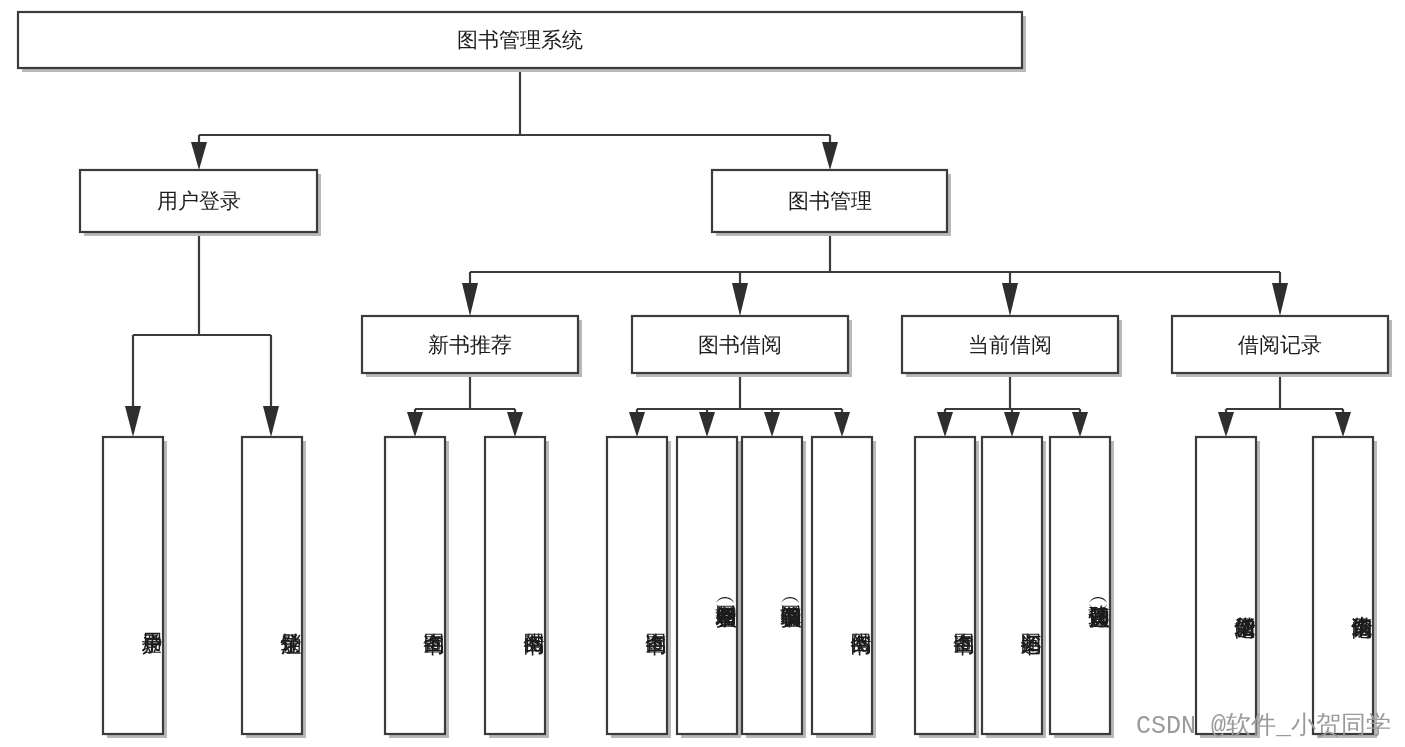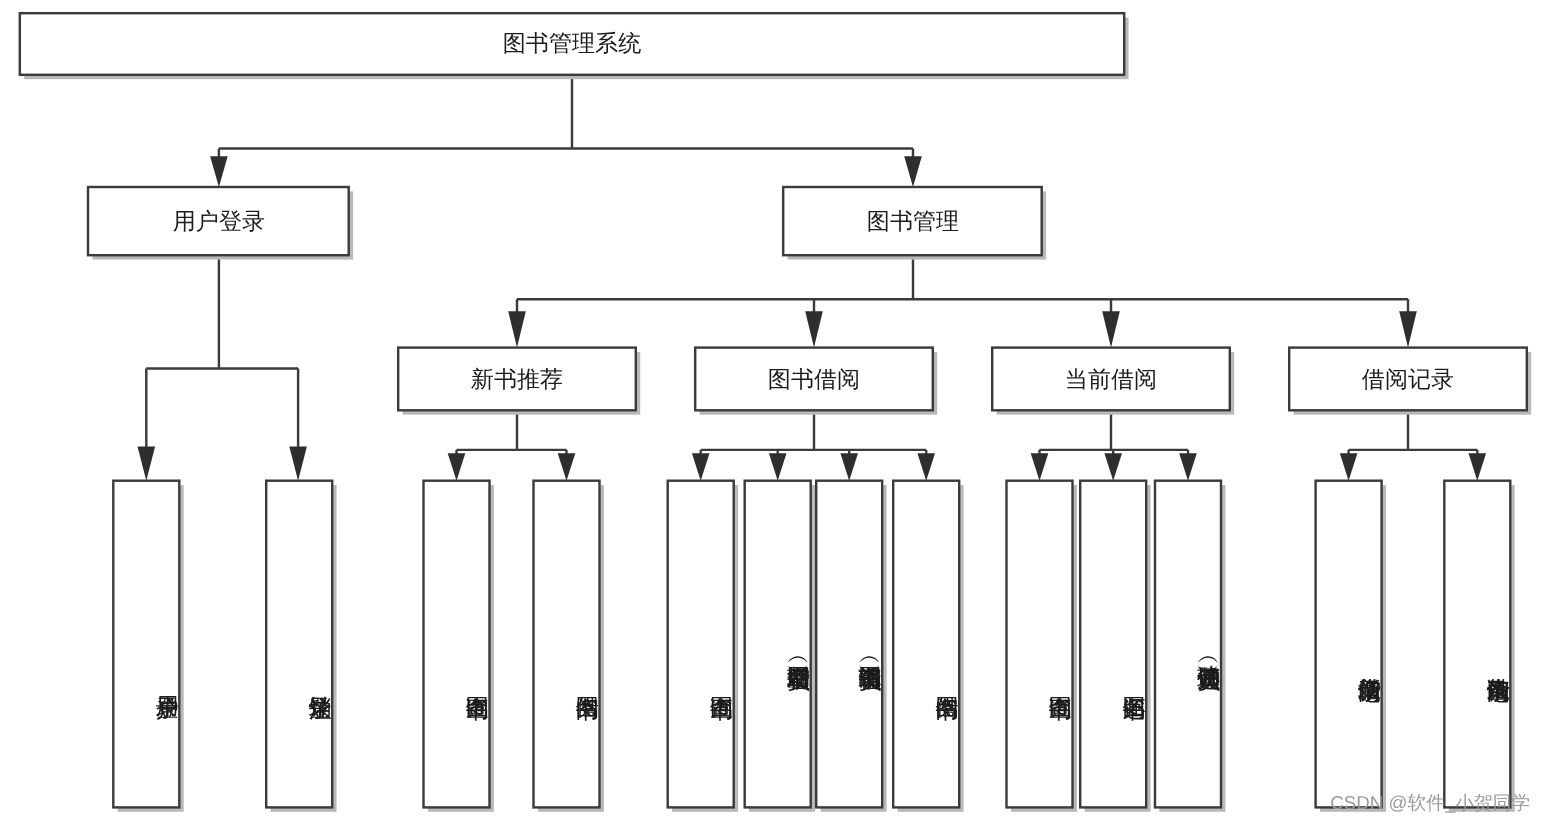--- a/index.html
+++ b/index.html
@@ -61,23 +61,23 @@
     color: #1c1c1c;
     letter-spacing: 0.5px;
     font-family: "DejaVu Sans", "Liberation Sans", sans-serif;
     pointer-events: none;
     white-space: nowrap;
   }
   .watermark {
     position: absolute;
     right: 14px;
     bottom: 6px;
-    font-size: 17px;
+    font-size: 25px;
     color: #9a9a9a;
-    font-family: Liberation Sans, sans-serif;
+    font-family: Liberation Mono, monospace;
     white-space: nowrap;
   }
 </style>
 </head>
 <body>
 
 <div id="diagram-root">
 
   <svg class="flow" viewBox="0 0 1405 747">
 

